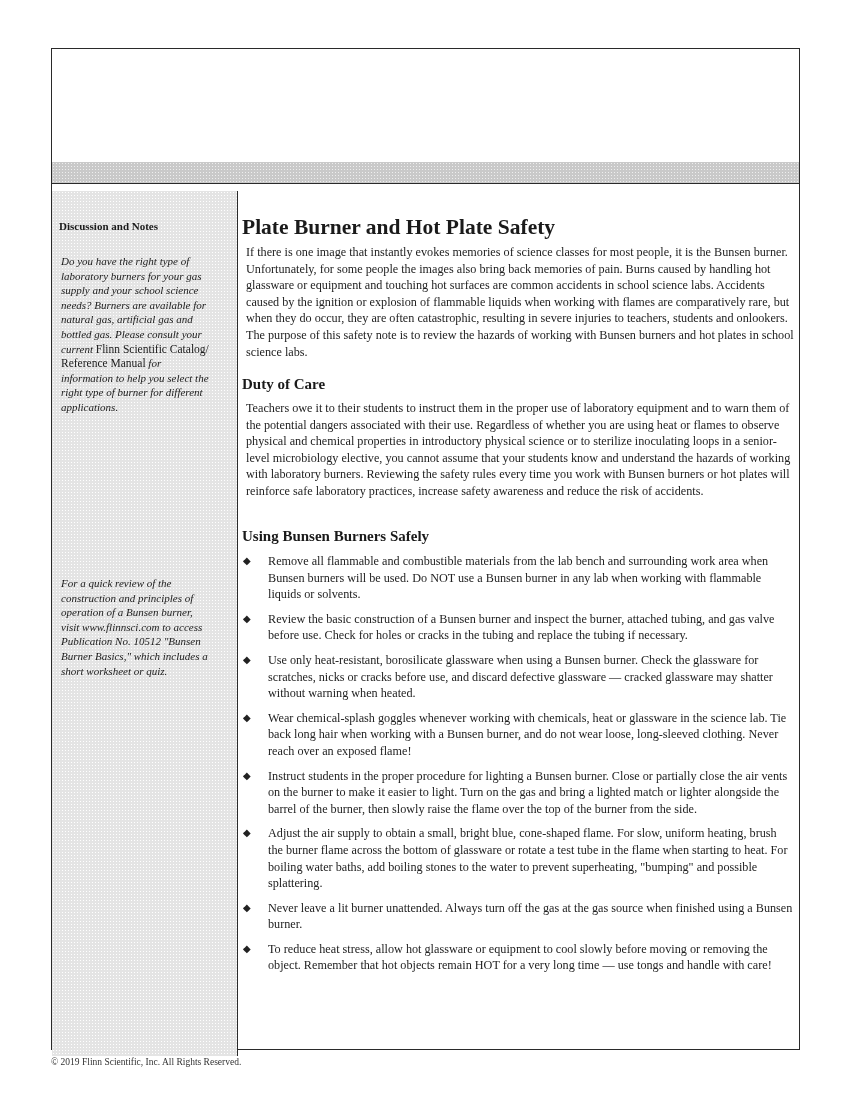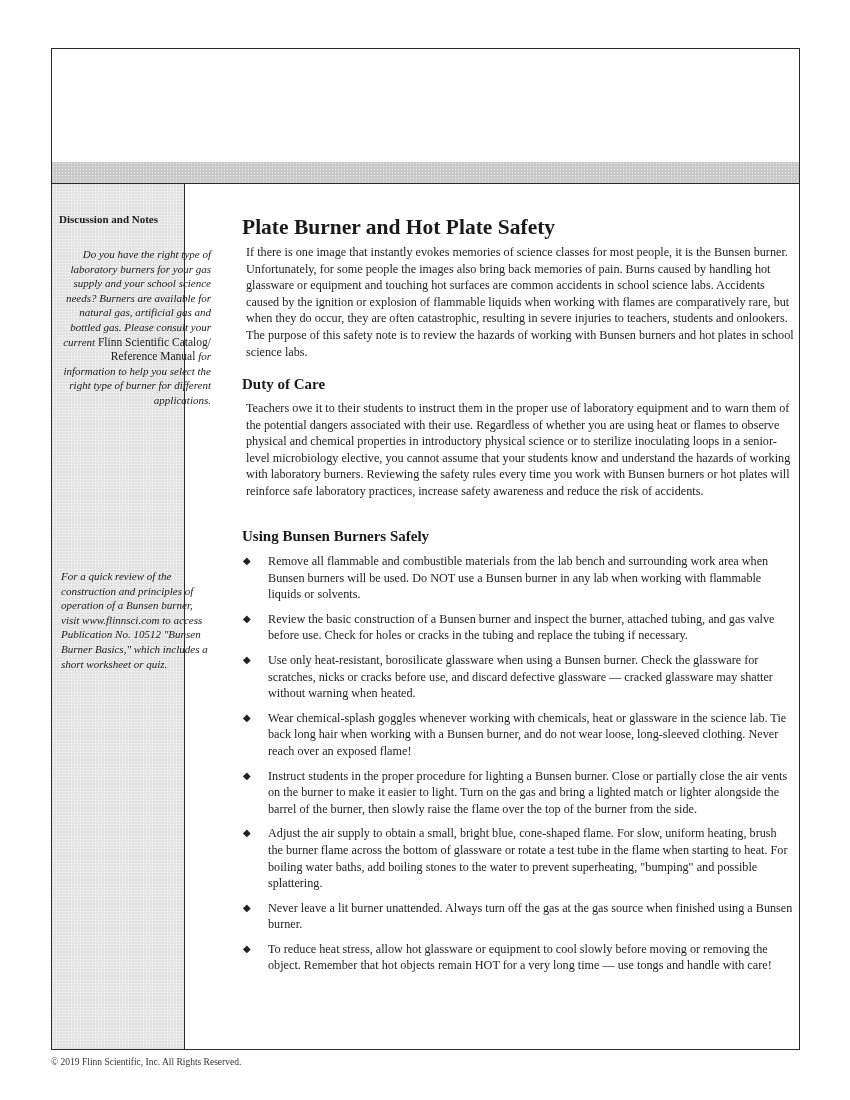--- a/index.html
+++ b/index.html
@@ -20,25 +20,25 @@
 
     .header { position: absolute; left: 0; top: 0; width: 747px; height: 113px; border-bottom: 1px solid #2a2a2a; }
     .logo-cell { position: absolute; left: 0; top: 0; width: 165px; height: 113px; border-right: 1px solid #2a2a2a; box-sizing: border-box; }
     .logo-flinn { position: absolute; left: 16px; top: 28px; font-family: "Liberation Sans", sans-serif; font-weight: bold; font-size: 40px; letter-spacing: -1px; color: #1e1e1e; transform: scaleX(0.78); transform-origin: left top; line-height: 1; }
     .logo-sci { position: absolute; left: 17px; top: 71px; font-family: "DejaVu Sans", sans-serif; font-weight: bold; font-size: 12.5px; letter-spacing: 2.6px; color: #1e1e1e; line-height: 1; }
     .title-cell { position: absolute; left: 165px; top: 0; width: 582px; height: 113px; }
     .header-title { position: absolute; left: 33px; top: 42px; font-family: "Liberation Sans", sans-serif; font-weight: bold; font-size: 46px; color: #1e1e1e; line-height: 1; letter-spacing: -0.5px; }
 
     .band { position: absolute; left: 0; top: 113px; width: 747px; height: 22px; border-bottom: 1px solid #2a2a2a; box-sizing: border-box; }
 
-    .sidebar { position: absolute; left: 0; top: 135px; width: 133px; height: 865px; border-right: 1px solid #2a2a2a; box-sizing: border-box; }
+    .sidebar { position: absolute; left: 0; top: 142px; width: 186px; height: 865px; border-right: 1px solid #2a2a2a; box-sizing: border-box; }
     .sidebar-heading { position: absolute; left: 7px; top: 29px; font-weight: bold; font-size: 11px; }
     .sidebar-note { position: absolute; left: 9px; width: 150px; font-size: 11px; line-height: 14.6px; font-style: italic; }
     .sidebar-note .upright { font-style: normal; font-size: 11.5px; }
-    .note-1 { top: 63px; text-align: right; }
+    .note-1 { top: 63px; }
     .note-2 { top: 385px; }
 
     .main { position: absolute; left: 190px; top: 135px; width: 550px; }
     .doc-title { position: absolute; left: 0; top: 31px; font-weight: bold; font-size: 21.5px; white-space: nowrap; color: #1a1a1a; }
     .para { position: absolute; left: 4px; width: 548px; font-size: 12.2px; line-height: 16.6px; color: #222; }
     .intro { top: 60px; }
     .section-heading { position: absolute; left: 0; font-weight: bold; font-size: 15px; white-space: nowrap; color: #1a1a1a; }
     .h-duty { top: 192px; }
     .duty { top: 216px; }
     .h-using { top: 344px; }

